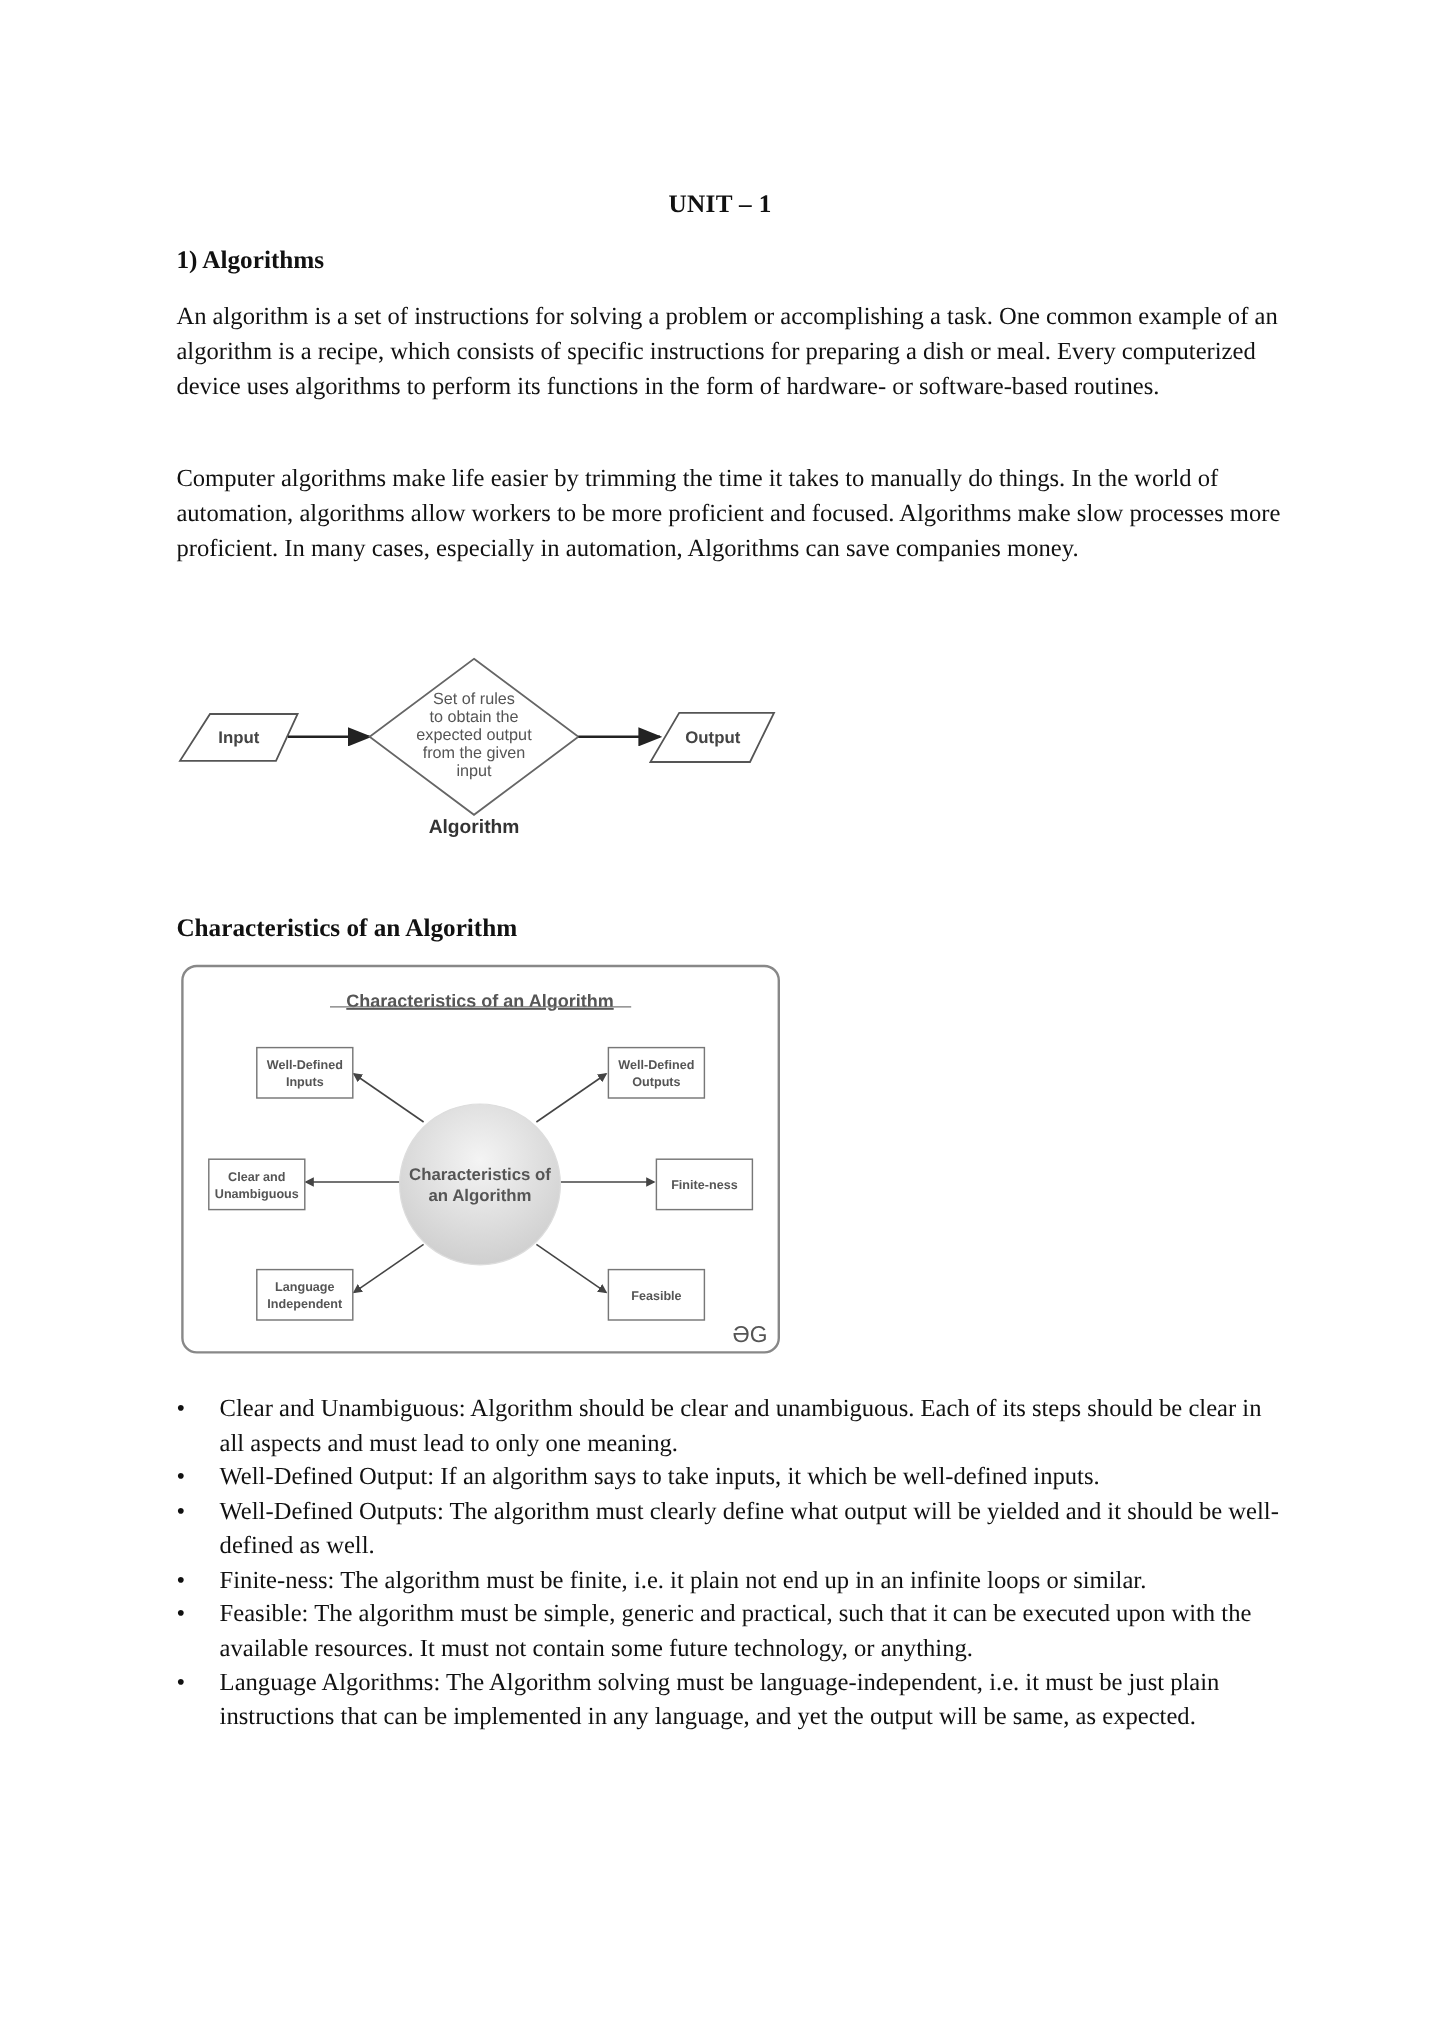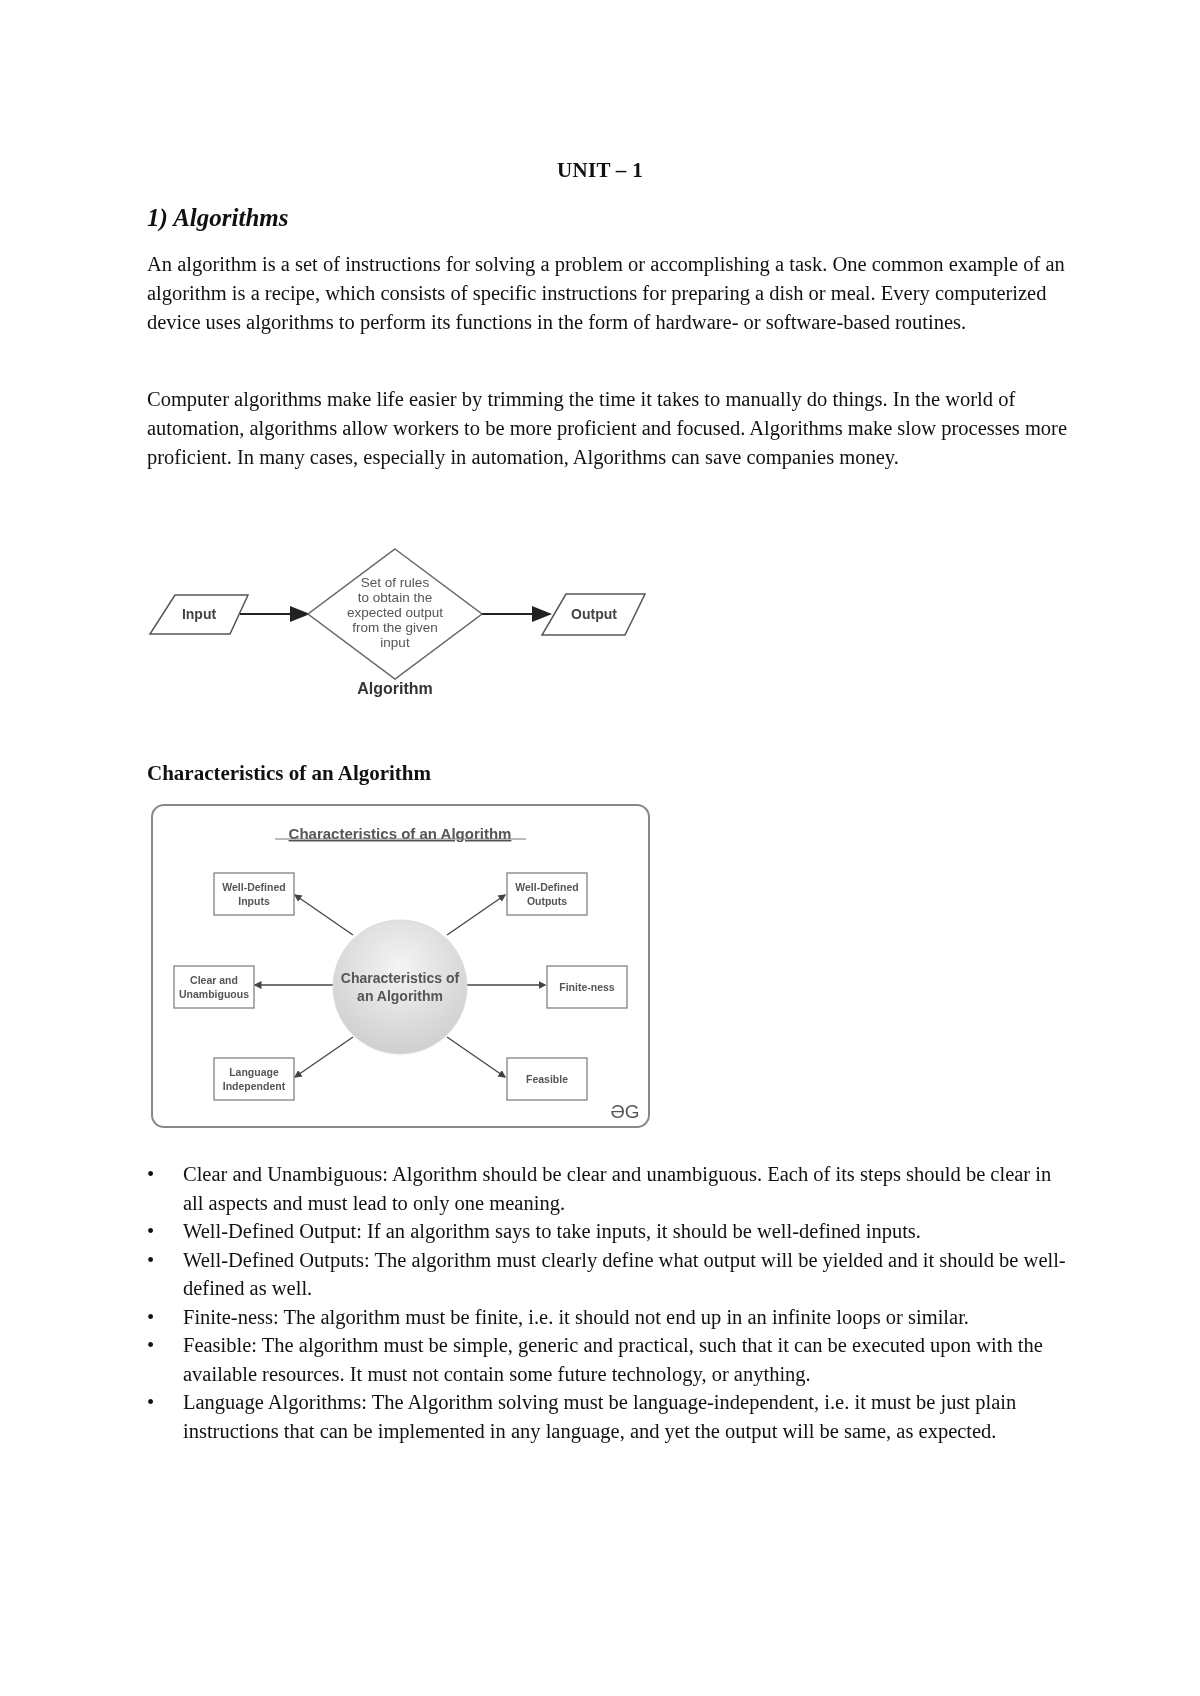--- a/index.html
+++ b/index.html
@@ -1,21 +1,21 @@
 <!DOCTYPE html>
 <html><head>
 <meta charset="utf-8">
 <style>
   html, body { margin: 0; padding: 0; background: #ffffff; }
   body { width: 1200px; height: 1696px; position: relative; overflow: hidden;
          font-family: "Liberation Serif", "DejaVu Serif", serif; color: #111; }
   .page { position: absolute; left: 0; top: 12px; width: 1200px; height: 1696px; }
   .unit-title { position: absolute; left: 0; width: 1200px; top: 146px; text-align: center;
                 font-weight: bold; font-size: 21px; letter-spacing: 0.3px; }
-  .h1 { position: absolute; left: 147px; top: 192px; font-weight: bold; font-size: 25px; font-style: italic; }
+  .h1 { position: absolute; left: 147px; top: 192px; font-weight: bold; font-size: 21px; }
   .para { position: absolute; left: 147px; width: 920px; font-size: 20.5px; line-height: 29px; margin: 0; }
   .p1 { top: 238px; }
   .p2 { top: 373px; }
   .h2 { position: absolute; left: 147px; top: 749px; font-weight: bold; font-size: 21px; }
   svg text { font-family: "Liberation Sans", "DejaVu Sans", sans-serif; }
   .bullets { position: absolute; left: 147px; top: 1148px; width: 920px; margin: 0; padding: 0; list-style: none;
              font-size: 20.5px; line-height: 28.5px; }
   .bullets li { position: relative; padding-left: 36px; margin: 0; }
   .bullets li .dot { position: absolute; left: 0; top: 0; }
   .bullets b { font-weight: normal; }
@@ -125,27 +125,27 @@
     </g>
 
     <text x="485" y="316" text-anchor="middle" font-size="19" fill="#555">ƏG</text>
   </svg>
 
   <ul class="bullets">
     <li>
       <span class="dot">•</span><b>Clear and Unambiguous</b><span>: </span><span>Algorithm should be clear and unambiguous. Each of its steps should be clear in all aspects and must lead to only one meaning.</span>
     </li>
     <li>
-      <span class="dot">•</span><b>Well-Defined Output</b><span>: </span><span>If an algorithm says to take inputs, it should be well-defined inputs.</span>
+      <span class="dot">•</span><b>Well-Defined Output</b><span>: </span><span>If an algorithm says to take inputs, it which be well-defined inputs.</span>
     </li>
     <li>
       <span class="dot">•</span><b>Well-Defined Outputs:</b><span> </span><span>The algorithm must clearly define what output will be yielded and it should be well-defined as well.</span>
     </li>
     <li>
-      <span class="dot">•</span><b>Finite-ness:</b><span> </span><span>The algorithm must be finite, i.e. it should not end up in an infinite loops or similar.</span>
+      <span class="dot">•</span><b>Finite-ness:</b><span> </span><span>The algorithm must be finite, i.e. it plain not end up in an infinite loops or similar.</span>
     </li>
     <li>
       <span class="dot">•</span><b>Feasible:</b><span> </span><span>The algorithm must be simple, generic and practical, such that it can be executed upon with the available resources. It must not contain some future technology, or anything.</span>
     </li>
     <li>
       <span class="dot">•</span><b>Language Algorithms:</b><span> </span><span>The Algorithm solving must be language-independent, i.e. it must be just plain instructions that can be implemented in any language, and yet the output will be same, as expected.</span>
     </li>
   </ul>
 
 </div>

